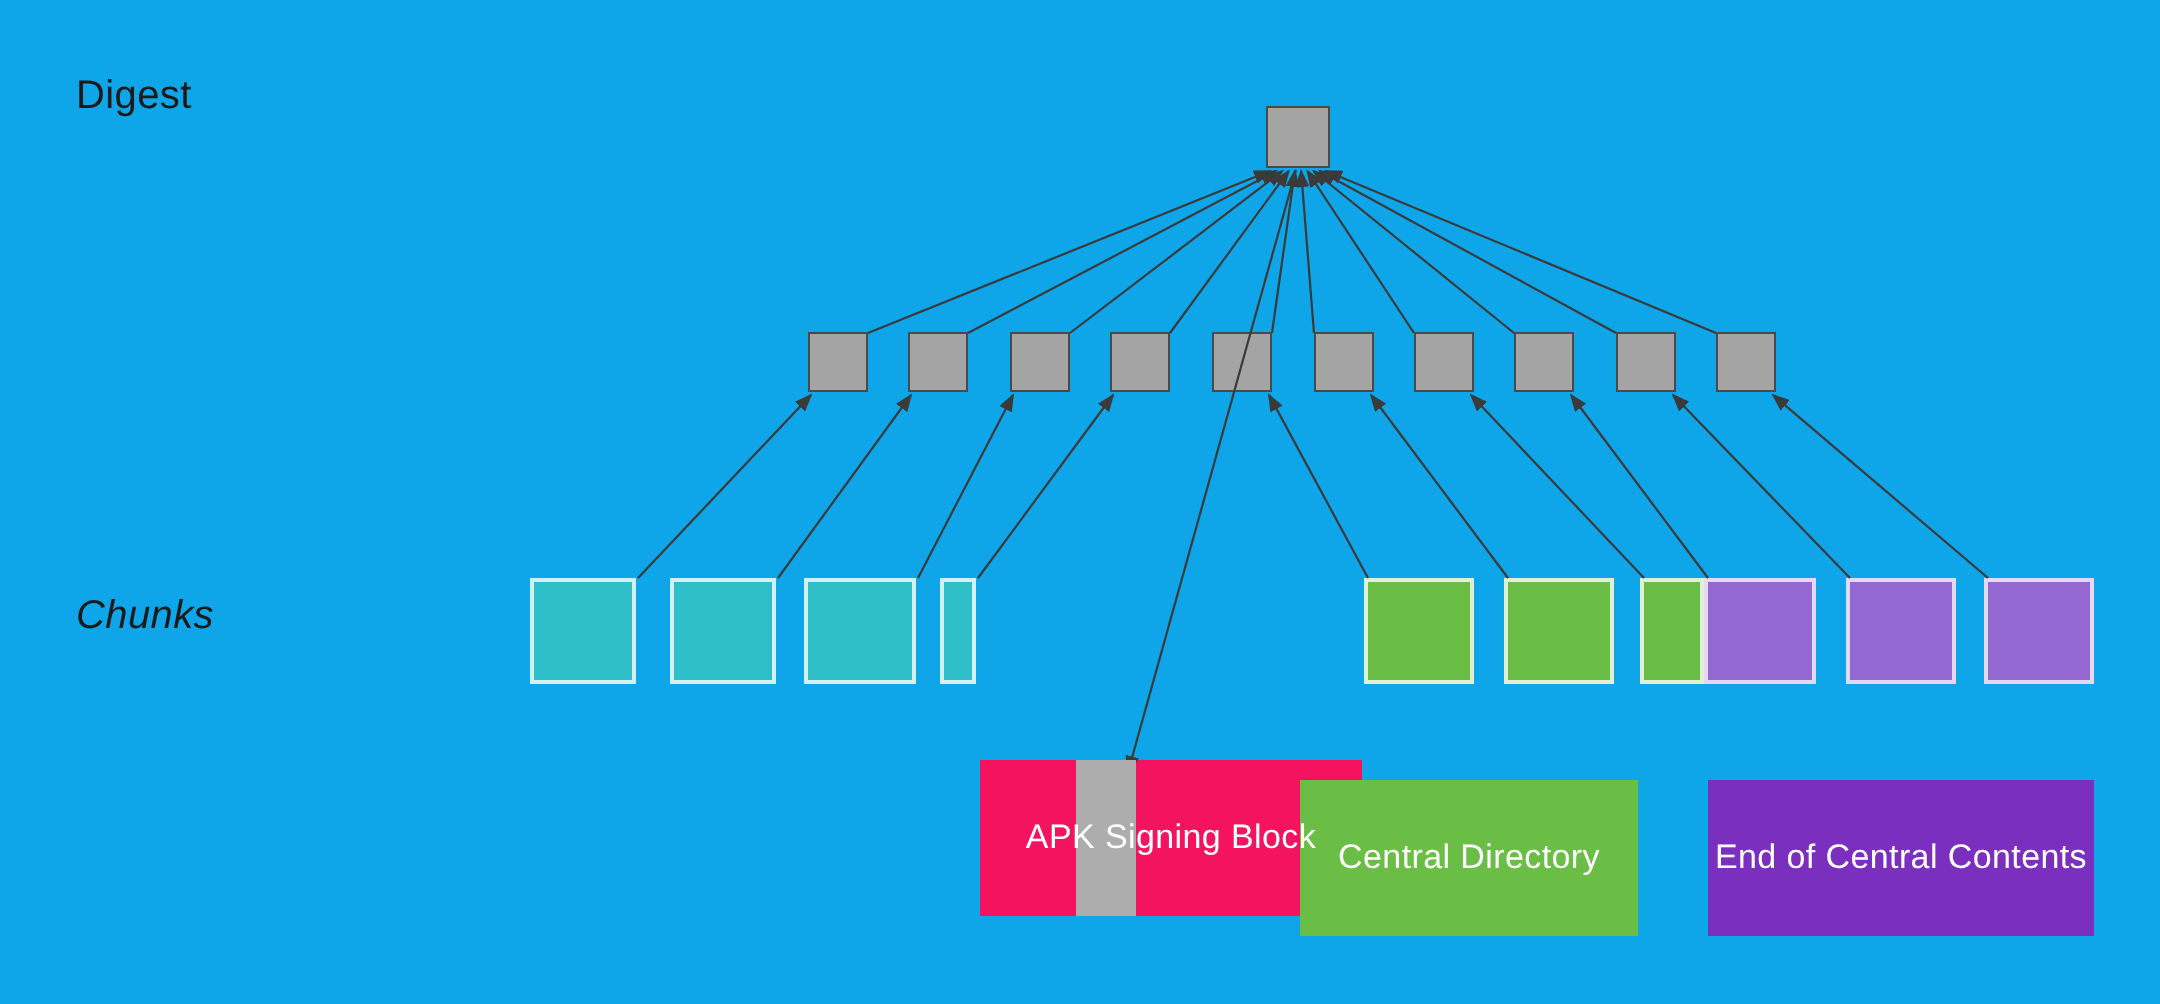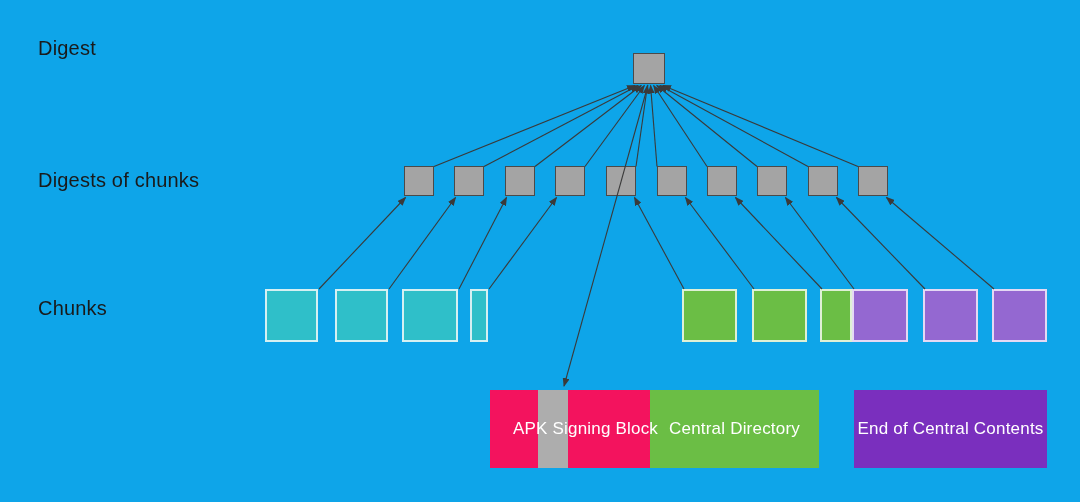--- a/index.html
+++ b/index.html
@@ -17,21 +17,21 @@
   .row-label {
     position: absolute;
     left: 38px;
     font-size: 20px;
     color: #1a1a1a;
     letter-spacing: 0.2px;
     white-space: nowrap;
   }
   #lbl-digest { top: 37px; }
   #lbl-digests-of-chunks { top: 169px; }
-  #lbl-chunks { top: 297px; }
+  #lbl-chunks { top: 297px; font-style: italic; }
   .sq { position: absolute; box-sizing: border-box; }
   .bar-section {
     position: absolute;
     box-sizing: border-box;
     display: flex;
     align-items: center;
     justify-content: center;
   }
   .bar-label {
     position: relative;
@@ -41,21 +41,20 @@
     white-space: nowrap;
   }
   .stripe { position: absolute; top: 0; bottom: 0; z-index: 1; }
   #arrows { position: absolute; left: 0; top: 0; pointer-events: none; }
 </style>
 </head>
 <body>
 
 <div id="stage">
   <div class="row-label" id="lbl-digest">Digest</div>
-  <div class="row-label" id="lbl-digests-of-chunks">Digests of chunks</div>
   <div class="row-label" id="lbl-chunks">Chunks</div>
 <div class="sq" style="position: absolute; left: 633px; top: 53px; width: 32px; height: 31px; background: rgb(164, 164, 164); border: 1.5px solid rgb(74, 74, 74);"></div>
     <div class="sq" style="position: absolute; left: 404px; top: 166px; width: 30px; height: 30px; background: rgb(164, 164, 164); border: 1.3px solid rgb(74, 74, 74);"></div>
     <div class="sq" style="position: absolute; left: 454px; top: 166px; width: 30px; height: 30px; background: rgb(164, 164, 164); border: 1.3px solid rgb(74, 74, 74);"></div>
     <div class="sq" style="position: absolute; left: 505px; top: 166px; width: 30px; height: 30px; background: rgb(164, 164, 164); border: 1.3px solid rgb(74, 74, 74);"></div>
     <div class="sq" style="position: absolute; left: 555px; top: 166px; width: 30px; height: 30px; background: rgb(164, 164, 164); border: 1.3px solid rgb(74, 74, 74);"></div>
     <div class="sq" style="position: absolute; left: 606px; top: 166px; width: 30px; height: 30px; background: rgb(164, 164, 164); border: 1.3px solid rgb(74, 74, 74);"></div>
     <div class="sq" style="position: absolute; left: 657px; top: 166px; width: 30px; height: 30px; background: rgb(164, 164, 164); border: 1.3px solid rgb(74, 74, 74);"></div>
     <div class="sq" style="position: absolute; left: 707px; top: 166px; width: 30px; height: 30px; background: rgb(164, 164, 164); border: 1.3px solid rgb(74, 74, 74);"></div>
     <div class="sq" style="position: absolute; left: 757px; top: 166px; width: 30px; height: 30px; background: rgb(164, 164, 164); border: 1.3px solid rgb(74, 74, 74);"></div>
@@ -64,21 +63,21 @@
     <div class="sq" style="position: absolute; left: 265px; top: 289px; width: 53px; height: 53px; background: rgb(47, 191, 201); border: 2px solid rgb(213, 240, 242);"></div>
     <div class="sq" style="position: absolute; left: 335px; top: 289px; width: 53px; height: 53px; background: rgb(47, 191, 201); border: 2px solid rgb(213, 240, 242);"></div>
     <div class="sq" style="position: absolute; left: 402px; top: 289px; width: 56px; height: 53px; background: rgb(47, 191, 201); border: 2px solid rgb(213, 240, 242);"></div>
     <div class="sq" style="position: absolute; left: 470px; top: 289px; width: 18px; height: 53px; background: rgb(47, 191, 201); border: 2px solid rgb(213, 240, 242);"></div>
     <div class="sq" style="position: absolute; left: 682px; top: 289px; width: 55px; height: 53px; background: rgb(107, 190, 69); border: 2px solid rgb(223, 240, 213);"></div>
     <div class="sq" style="position: absolute; left: 752px; top: 289px; width: 55px; height: 53px; background: rgb(107, 190, 69); border: 2px solid rgb(223, 240, 213);"></div>
     <div class="sq" style="position: absolute; left: 820px; top: 289px; width: 32px; height: 53px; background: rgb(107, 190, 69); border: 2px solid rgb(223, 240, 213);"></div>
     <div class="sq" style="position: absolute; left: 852px; top: 289px; width: 56px; height: 53px; background: rgb(148, 104, 209); border: 2px solid rgb(228, 217, 244);"></div>
     <div class="sq" style="position: absolute; left: 923px; top: 289px; width: 55px; height: 53px; background: rgb(148, 104, 209); border: 2px solid rgb(228, 217, 244);"></div>
     <div class="sq" style="position: absolute; left: 992px; top: 289px; width: 55px; height: 53px; background: rgb(148, 104, 209); border: 2px solid rgb(228, 217, 244);"></div>
-    <div class="bar-section" style="left: 490px; top: 390px; width: 191px; height: 78px; background: rgb(243, 19, 94);">
+    <div class="bar-section" style="left: 490px; top: 380px; width: 191px; height: 78px; background: rgb(243, 19, 94);">
       <div class="stripe" style="left: 48px; width: 30px; background: rgb(173, 173, 173);"></div>
       <span class="bar-label" style="color: rgb(255, 255, 255);">APK Signing Block</span>
     </div>
     <div class="bar-section" style="left: 650px; top: 390px; width: 169px; height: 78px; background: rgb(107, 190, 69);">
       <span class="bar-label" style="color: rgb(255, 255, 255);">Central Directory</span>
     </div>
     <div class="bar-section" style="left: 854px; top: 390px; width: 193px; height: 78px; background: rgb(122, 47, 190);">
       <span class="bar-label" style="color: rgb(255, 255, 255);">End of Central Contents</span>
     </div>
     <svg width="1080" height="502" id="arrows">

